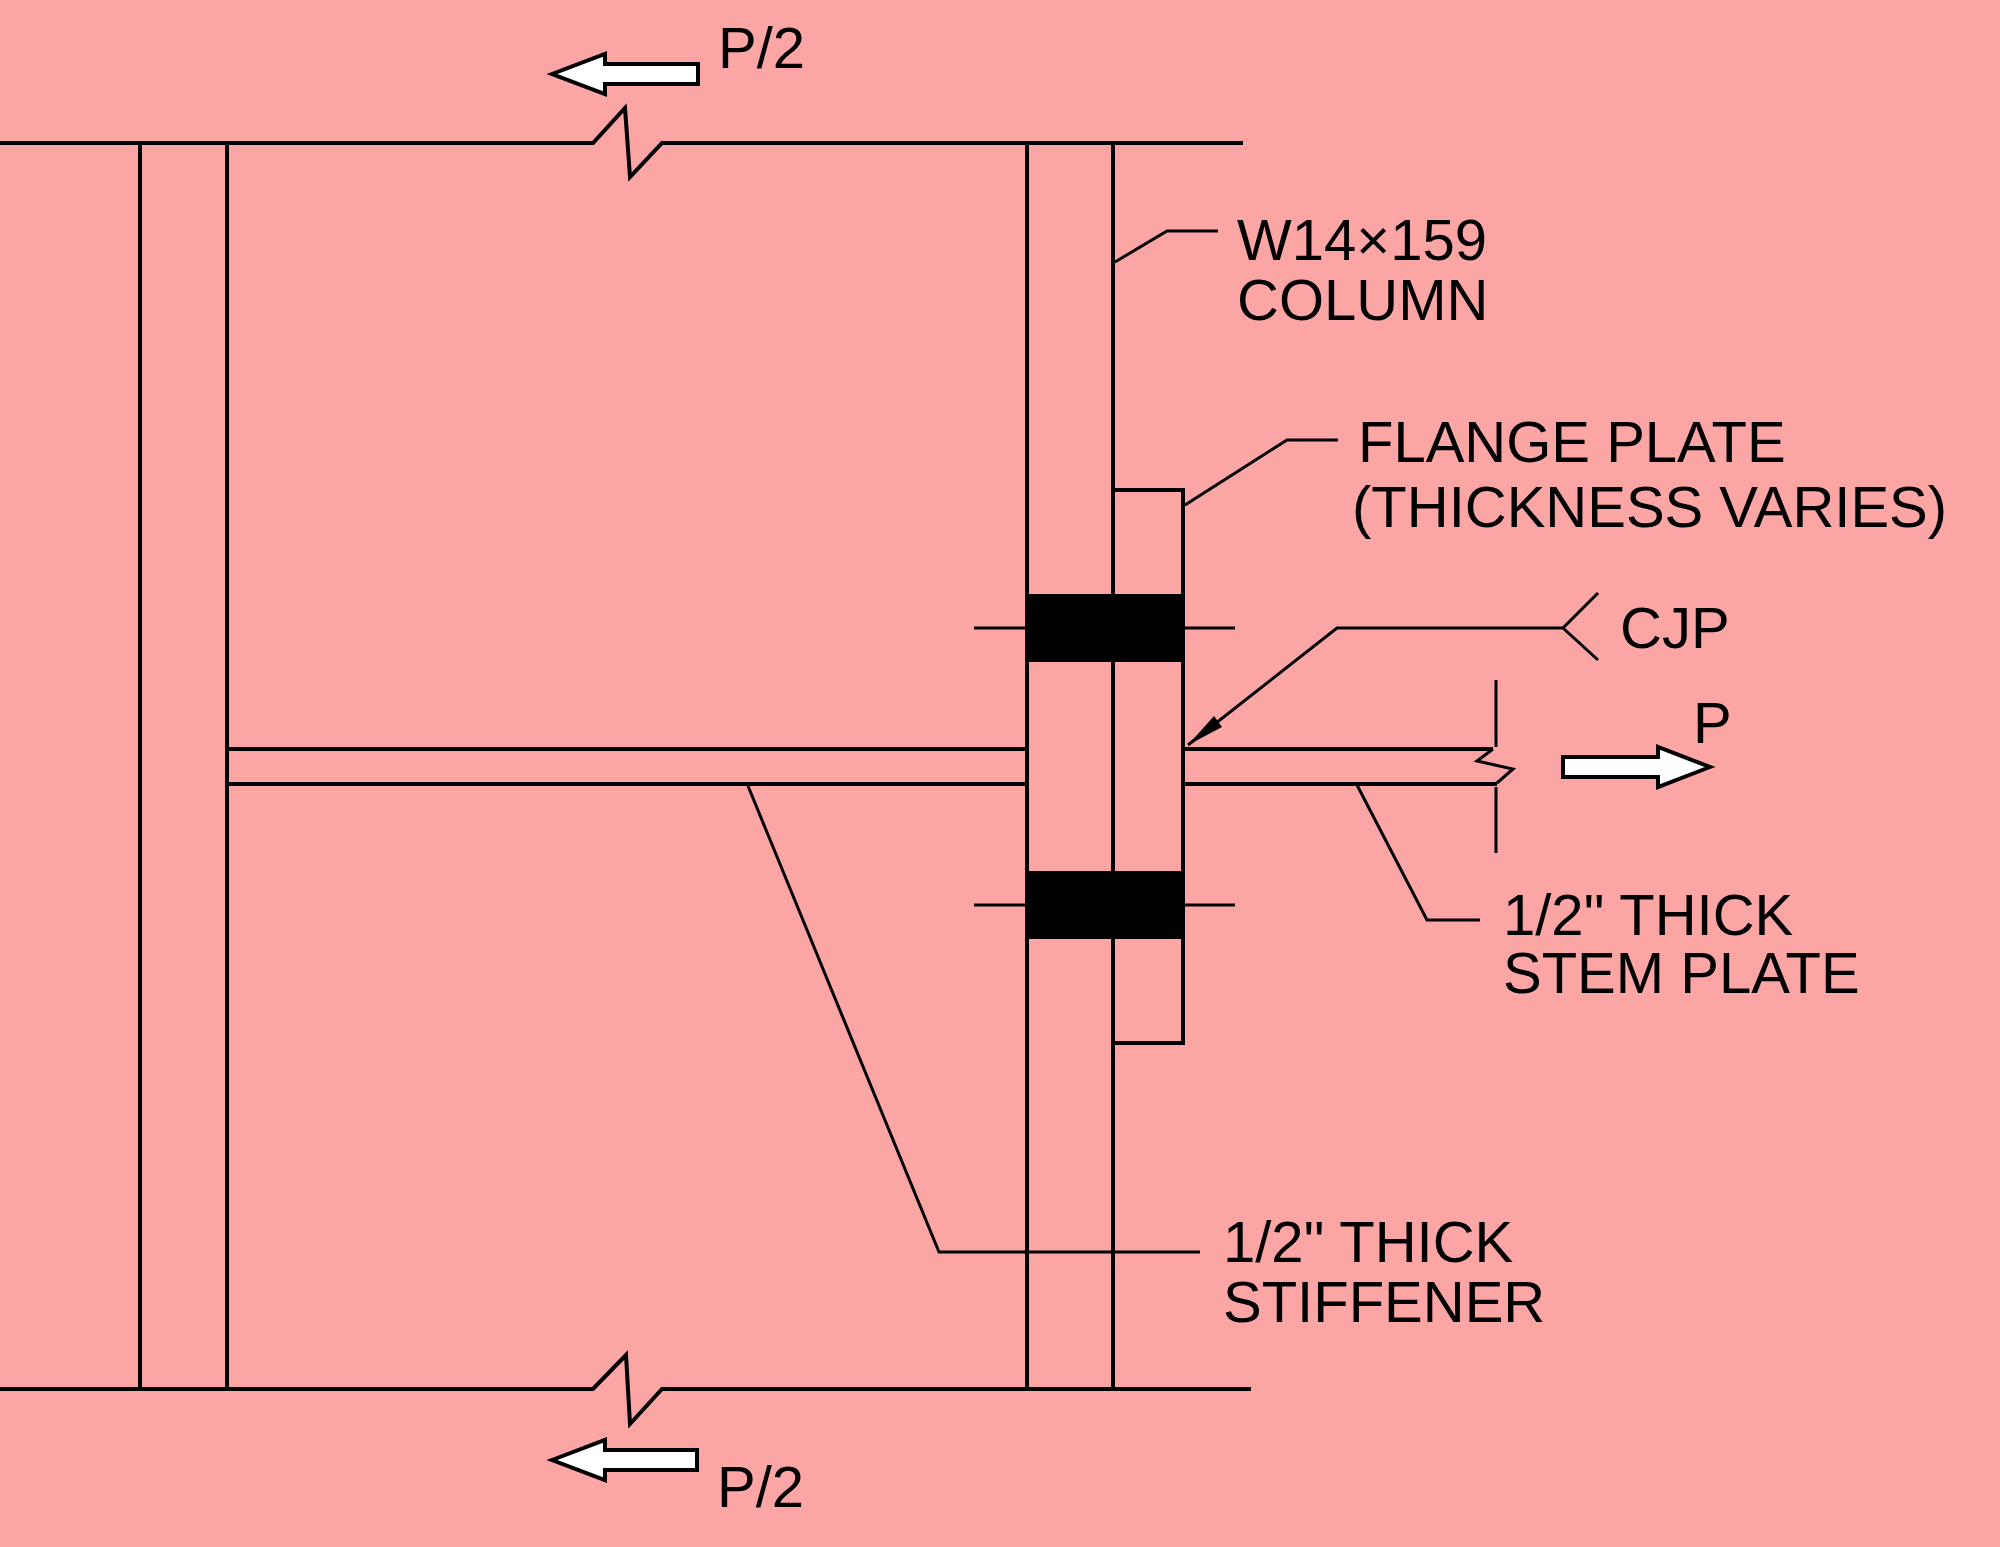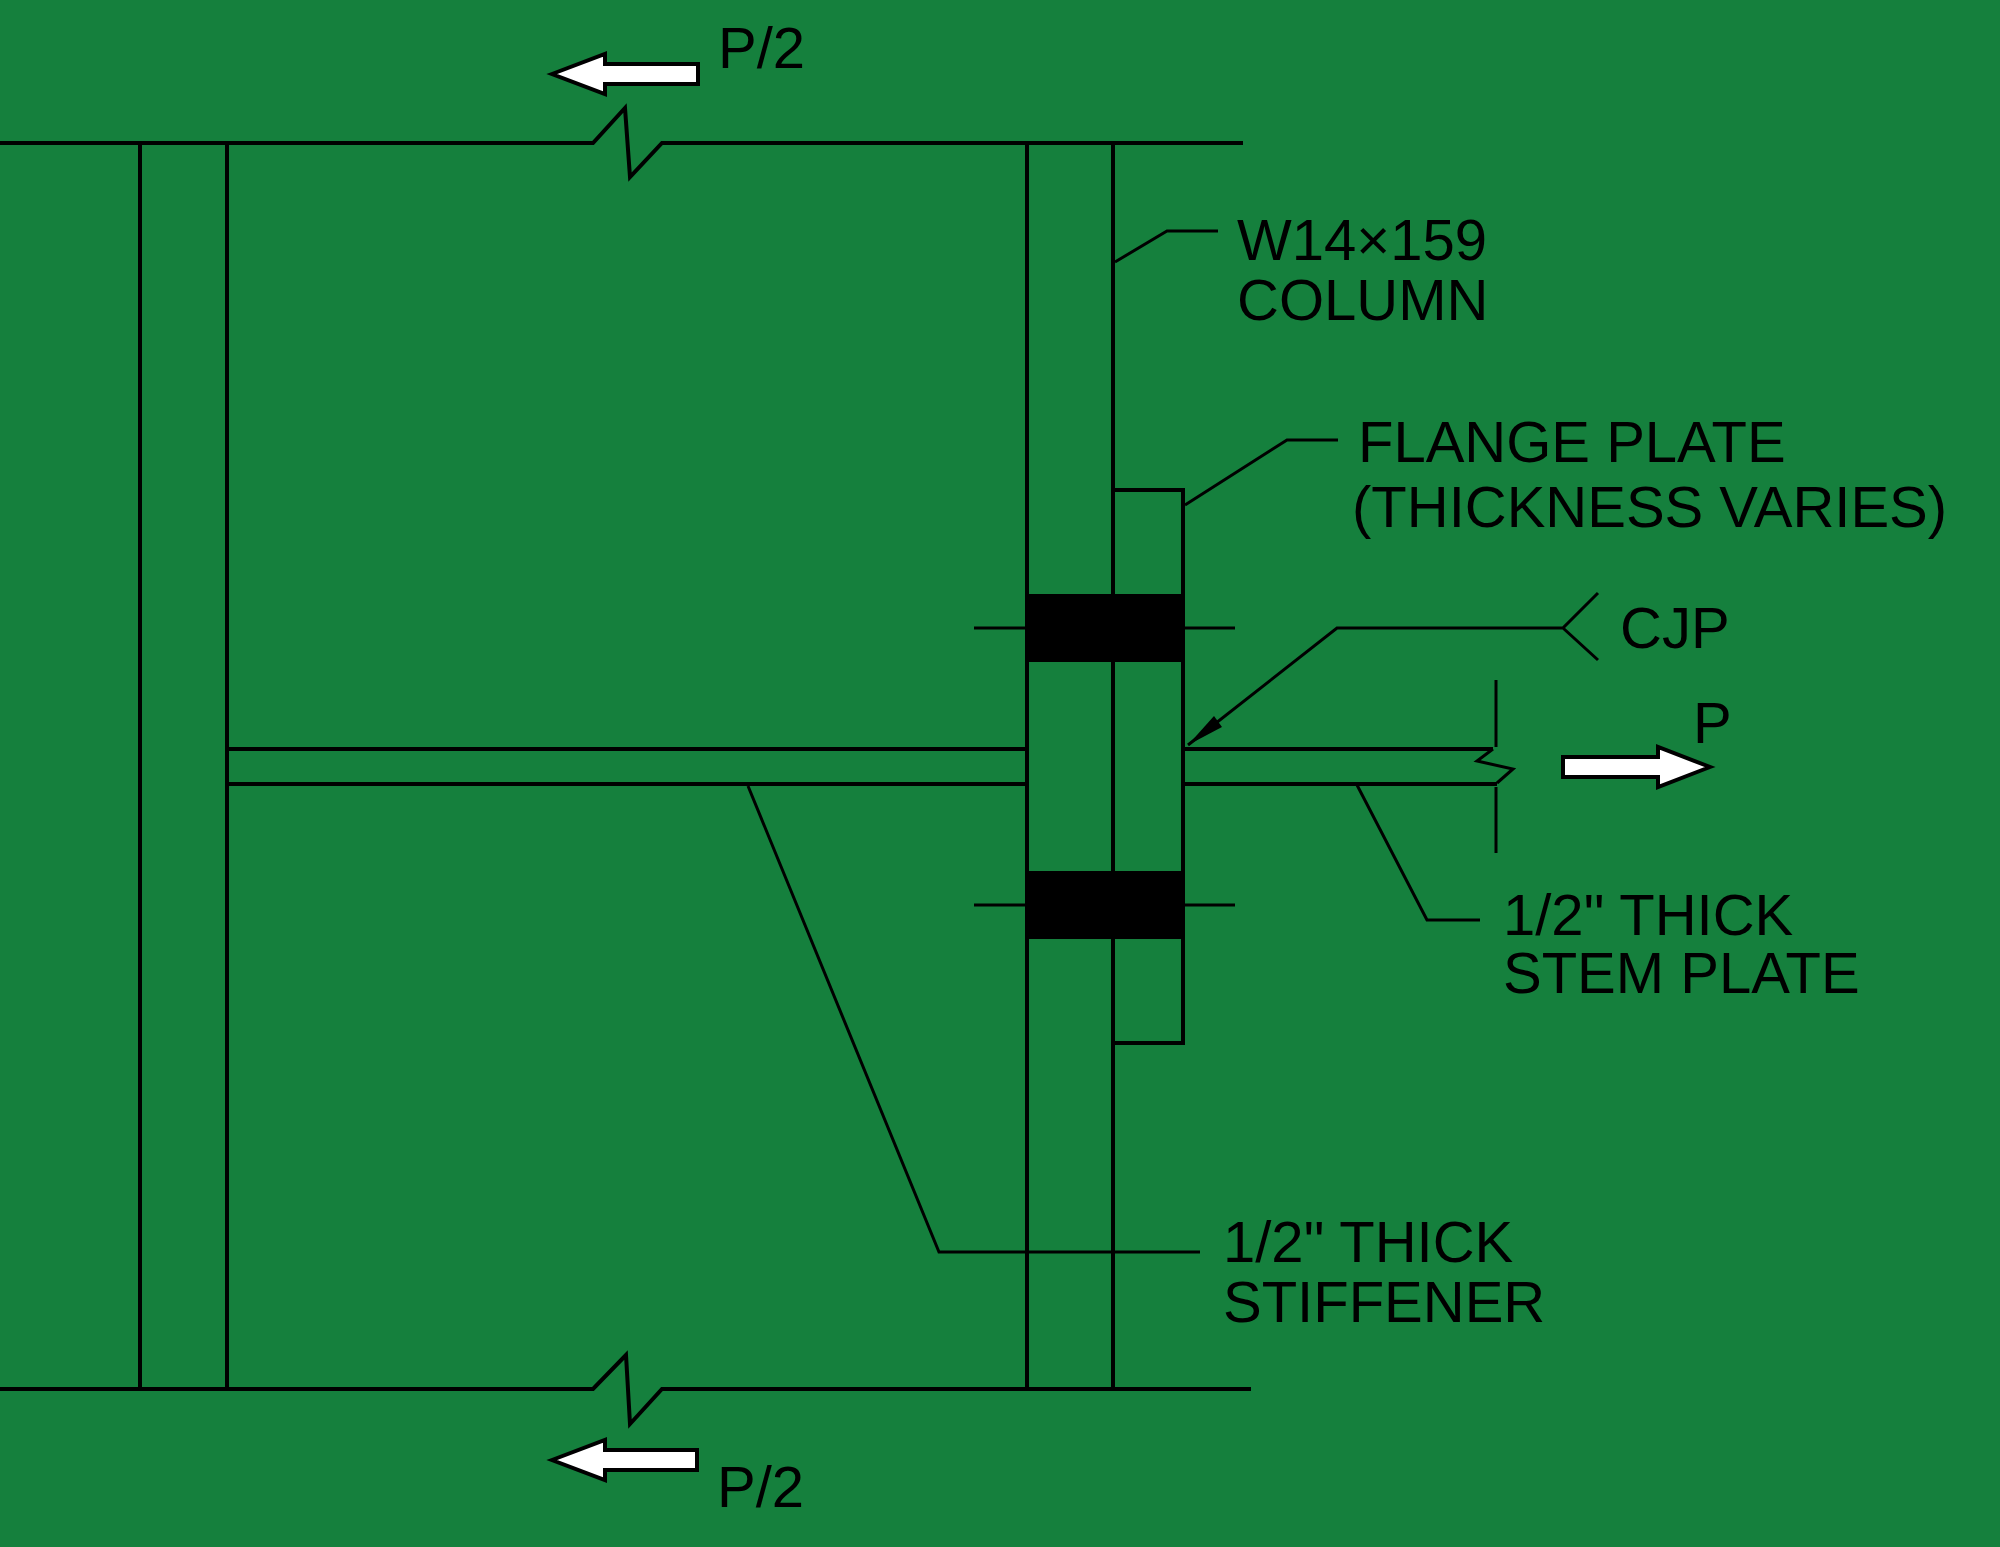--- a/index.html
+++ b/index.html
@@ -4,21 +4,21 @@
 <style>
   html, body {
     margin: 0;
     padding: 0;
     background: #ffffff;
   }
   .canvas {
     position: relative;
     width: 2000px;
     height: 1547px;
-    background: #15803d;
+    background: #fca5a5;
     overflow: hidden;
   }
   svg { display: block; }
   .stroke-main {
     fill: none;
     stroke: #000000;
     stroke-width: 4;
     stroke-linecap: butt;
     stroke-linejoin: miter;
   }

